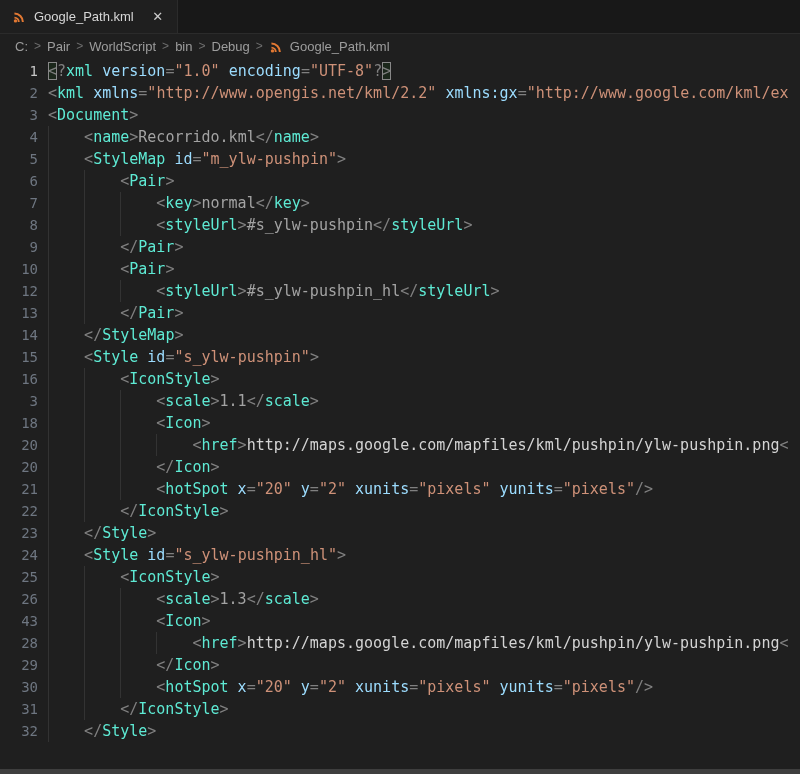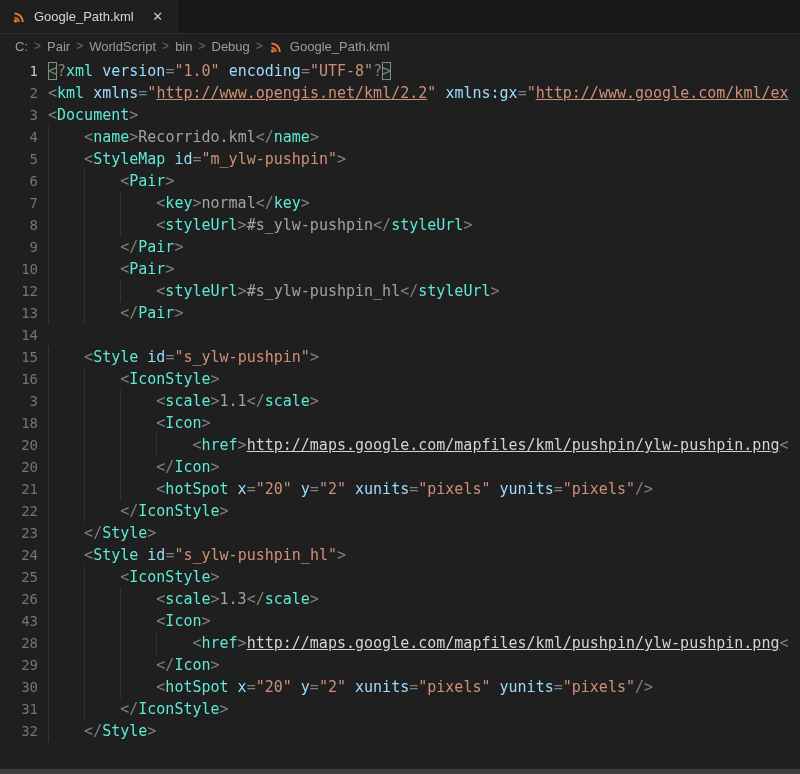--- a/index.html
+++ b/index.html
@@ -50,22 +50,22 @@
   .code{padding-left:10px;white-space:pre;flex:none;}
   .ind{
     display:inline-block;width:4ch;height:22px;vertical-align:top;
     box-shadow:inset 1px 0 0 rgba(255,255,255,0.09);
   }
   .tk-p {color:#808080;}
   .tk-t {color:#5eead4;}
   .tk-a {color:#9cdcfe;}
   .tk-s {color:#ce9178;}
   .tk-x {color:#a3a3a3;}
-  .tk-sl{color:#ce9178;text-decoration:underline;}
-  .tk-xl{color:#d4d4d4;text-decoration:underline;}
+  .tk-sl{color:#ce9178;}
+  .tk-xl{color:#d4d4d4;}
   .tk-pb{
     color:#808080;background:rgba(0,100,0,0.12);
     outline:1px solid #888888;outline-offset:-1px;
   }
   
   .hscroll{
     position:absolute;left:0;bottom:0;width:800px;height:5px;
     background:rgba(121,121,121,0.35);cursor:pointer;
   }
 </style>
@@ -113,21 +113,21 @@
       <div class="line"><div class="num">3</div><div class="code"><span class="tk-p">&lt;</span><span class="tk-t">Document</span><span class="tk-p">&gt;</span></div></div>
       <div class="line"><div class="num">4</div><div class="code"><span class="ind"></span><span class="tk-p">&lt;</span><span class="tk-t">name</span><span class="tk-p">&gt;</span><span class="tk-x">Recorrido.kml</span><span class="tk-p">&lt;/</span><span class="tk-t">name</span><span class="tk-p">&gt;</span></div></div>
       <div class="line"><div class="num">5</div><div class="code"><span class="ind"></span><span class="tk-p">&lt;</span><span class="tk-t">StyleMap</span><span class="tk-x"> </span><span class="tk-a">id</span><span class="tk-p">=</span><span class="tk-s">"m_ylw-pushpin"</span><span class="tk-p">&gt;</span></div></div>
       <div class="line"><div class="num">6</div><div class="code"><span class="ind"></span><span class="ind"></span><span class="tk-p">&lt;</span><span class="tk-t">Pair</span><span class="tk-p">&gt;</span></div></div>
       <div class="line"><div class="num">7</div><div class="code"><span class="ind"></span><span class="ind"></span><span class="ind"></span><span class="tk-p">&lt;</span><span class="tk-t">key</span><span class="tk-p">&gt;</span><span class="tk-x">normal</span><span class="tk-p">&lt;/</span><span class="tk-t">key</span><span class="tk-p">&gt;</span></div></div>
       <div class="line"><div class="num">8</div><div class="code"><span class="ind"></span><span class="ind"></span><span class="ind"></span><span class="tk-p">&lt;</span><span class="tk-t">styleUrl</span><span class="tk-p">&gt;</span><span class="tk-x">#s_ylw-pushpin</span><span class="tk-p">&lt;/</span><span class="tk-t">styleUrl</span><span class="tk-p">&gt;</span></div></div>
       <div class="line"><div class="num">9</div><div class="code"><span class="ind"></span><span class="ind"></span><span class="tk-p">&lt;/</span><span class="tk-t">Pair</span><span class="tk-p">&gt;</span></div></div>
       <div class="line"><div class="num">10</div><div class="code"><span class="ind"></span><span class="ind"></span><span class="tk-p">&lt;</span><span class="tk-t">Pair</span><span class="tk-p">&gt;</span></div></div>
       <div class="line"><div class="num">12</div><div class="code"><span class="ind"></span><span class="ind"></span><span class="ind"></span><span class="tk-p">&lt;</span><span class="tk-t">styleUrl</span><span class="tk-p">&gt;</span><span class="tk-x">#s_ylw-pushpin_hl</span><span class="tk-p">&lt;/</span><span class="tk-t">styleUrl</span><span class="tk-p">&gt;</span></div></div>
       <div class="line"><div class="num">13</div><div class="code"><span class="ind"></span><span class="ind"></span><span class="tk-p">&lt;/</span><span class="tk-t">Pair</span><span class="tk-p">&gt;</span></div></div>
-      <div class="line"><div class="num">14</div></div>
+      <div class="line"><div class="num">14</div><div class="code"><span class="ind"></span><span class="tk-p">&lt;/</span><span class="tk-t">StyleMap</span><span class="tk-p">&gt;</span></div></div>
       <div class="line"><div class="num">15</div><div class="code"><span class="ind"></span><span class="tk-p">&lt;</span><span class="tk-t">Style</span><span class="tk-x"> </span><span class="tk-a">id</span><span class="tk-p">=</span><span class="tk-s">"s_ylw-pushpin"</span><span class="tk-p">&gt;</span></div></div>
       <div class="line"><div class="num">16</div><div class="code"><span class="ind"></span><span class="ind"></span><span class="tk-p">&lt;</span><span class="tk-t">IconStyle</span><span class="tk-p">&gt;</span></div></div>
       <div class="line"><div class="num">3</div><div class="code"><span class="ind"></span><span class="ind"></span><span class="ind"></span><span class="tk-p">&lt;</span><span class="tk-t">scale</span><span class="tk-p">&gt;</span><span class="tk-x">1.1</span><span class="tk-p">&lt;/</span><span class="tk-t">scale</span><span class="tk-p">&gt;</span></div></div>
       <div class="line"><div class="num">18</div><div class="code"><span class="ind"></span><span class="ind"></span><span class="ind"></span><span class="tk-p">&lt;</span><span class="tk-t">Icon</span><span class="tk-p">&gt;</span></div></div>
       <div class="line"><div class="num">20</div><div class="code"><span class="ind"></span><span class="ind"></span><span class="ind"></span><span class="ind"></span><span class="tk-p">&lt;</span><span class="tk-t">href</span><span class="tk-p">&gt;</span><span class="tk-xl">http://maps.google.com/mapfiles/kml/pushpin/ylw-pushpin.png</span><span class="tk-p">&lt;</span></div></div>
       <div class="line"><div class="num">20</div><div class="code"><span class="ind"></span><span class="ind"></span><span class="ind"></span><span class="tk-p">&lt;/</span><span class="tk-t">Icon</span><span class="tk-p">&gt;</span></div></div>
       <div class="line"><div class="num">21</div><div class="code"><span class="ind"></span><span class="ind"></span><span class="ind"></span><span class="tk-p">&lt;</span><span class="tk-t">hotSpot</span><span class="tk-x"> </span><span class="tk-a">x</span><span class="tk-p">=</span><span class="tk-s">"20"</span><span class="tk-x"> </span><span class="tk-a">y</span><span class="tk-p">=</span><span class="tk-s">"2"</span><span class="tk-x"> </span><span class="tk-a">xunits</span><span class="tk-p">=</span><span class="tk-s">"pixels"</span><span class="tk-x"> </span><span class="tk-a">yunits</span><span class="tk-p">=</span><span class="tk-s">"pixels"</span><span class="tk-p">/&gt;</span></div></div>
       <div class="line"><div class="num">22</div><div class="code"><span class="ind"></span><span class="ind"></span><span class="tk-p">&lt;/</span><span class="tk-t">IconStyle</span><span class="tk-p">&gt;</span></div></div>
       <div class="line"><div class="num">23</div><div class="code"><span class="ind"></span><span class="tk-p">&lt;/</span><span class="tk-t">Style</span><span class="tk-p">&gt;</span></div></div>
       <div class="line"><div class="num">24</div><div class="code"><span class="ind"></span><span class="tk-p">&lt;</span><span class="tk-t">Style</span><span class="tk-x"> </span><span class="tk-a">id</span><span class="tk-p">=</span><span class="tk-s">"s_ylw-pushpin_hl"</span><span class="tk-p">&gt;</span></div></div>

